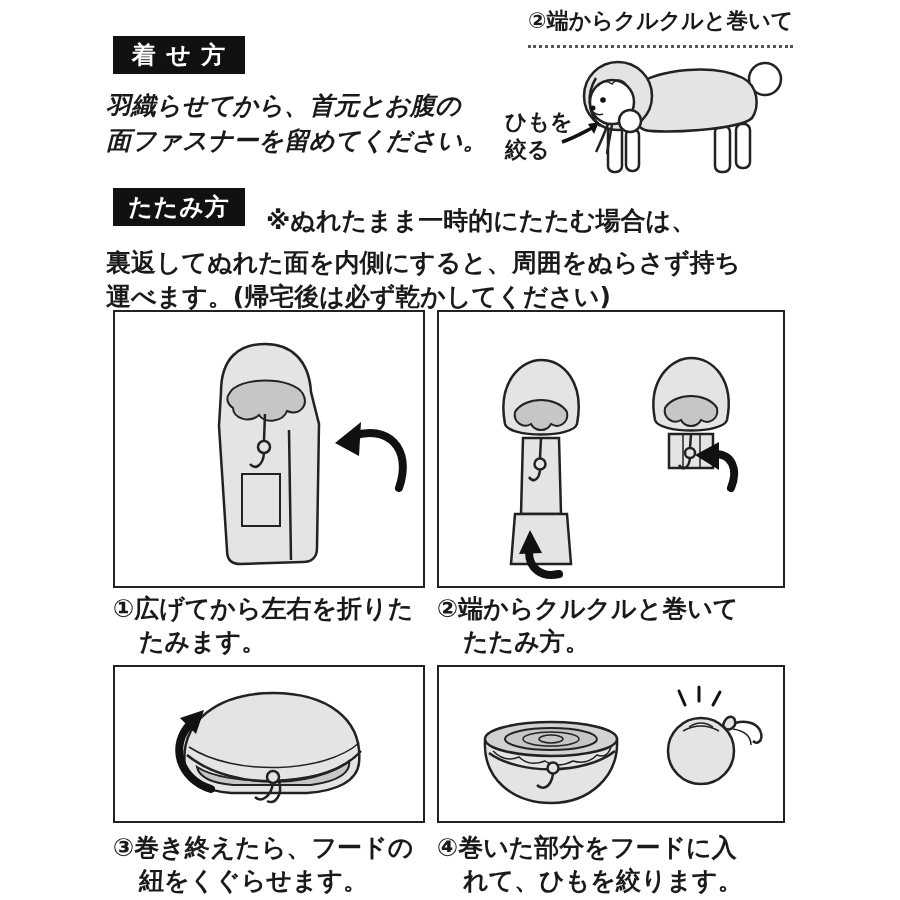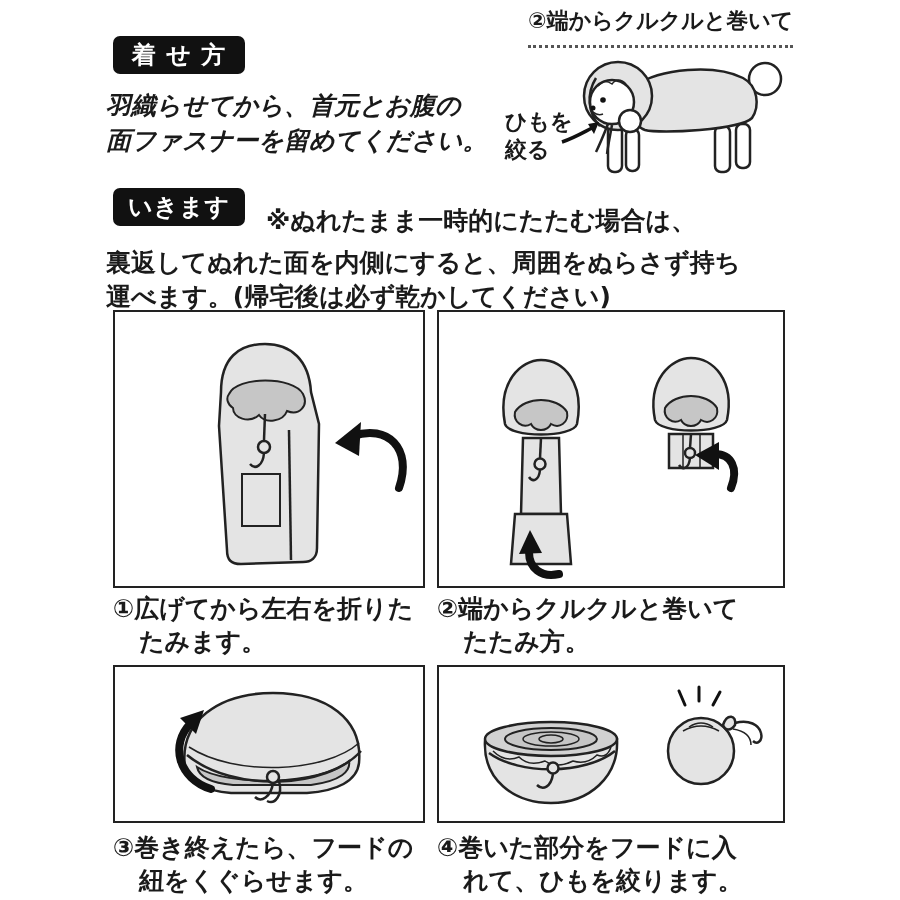--- a/index.html
+++ b/index.html
@@ -4,21 +4,21 @@
 <style>
   html,body{margin:0;padding:0;background:#ffffff;}
   .page{
     position:relative;width:900px;height:900px;background:#ffffff;overflow:hidden;
     font-family:"DejaVu Sans","Liberation Sans",sans-serif;color:#1a1a1a;
   }
   .abs{position:absolute;}
   .label-box{
     position:absolute;background:#111111;color:#ffffff;width:132px;height:38px;
     display:flex;align-items:center;justify-content:center;
-    font-size:24px;font-weight:bold;letter-spacing:1px;border-radius:7px;
+    font-size:24px;font-weight:bold;letter-spacing:1px;
   }
   .body-text{font-size:25px;line-height:35px;font-weight:600;white-space:nowrap;margin:0;}
   .hood-note{
     position:absolute;left:528px;top:6px;font-size:22px;font-weight:600;
     border-bottom:3px dotted #555;padding-bottom:9px;white-space:nowrap;
   }
   .cord-note{position:absolute;left:505px;top:108px;font-size:22px;font-weight:600;line-height:28px;z-index:2;}
   .note1{position:absolute;left:258px;top:196px;font-size:25px;font-weight:600;white-space:nowrap;margin:8px;}
   .note23{position:absolute;left:106px;top:246px;font-size:25px;line-height:34px;font-weight:600;white-space:nowrap;margin:0;}
   .panel{position:absolute;border:2px solid #222;background:#fff;box-sizing:border-box;}
@@ -85,21 +85,21 @@
       <path class="line" d="M112,91 C110,102 108,112 107,120"></path>
     </g>
 
     <g>
       <path d="M62,108 C74,104 84,98 92,94" style="fill:none;stroke:#111;stroke-width:3.5;"></path>
       <polygon class="head" points="99,88 88,90 94,100"></polygon>
     </g>
   </svg>
 
   <div class="label-box" style="left:113px;top:188px;">
-    <span>いきます</span>
+    <span>たたみ方</span>
   </div>
 
   <p class="note1">※ぬれたまま一時的にたたむ場合は、</p>
   <p class="note23">
     <span>裏返してぬれた面を内側にすると、周囲をぬらさず持ち</span><br>
     <span>運べます。(帰宅後は必ず乾かしてください)</span>
   </p>
 
   <div class="panel" style="left:113px;top:310px;width:312px;height:278px;">
     <svg viewBox="0 0 308 274">

